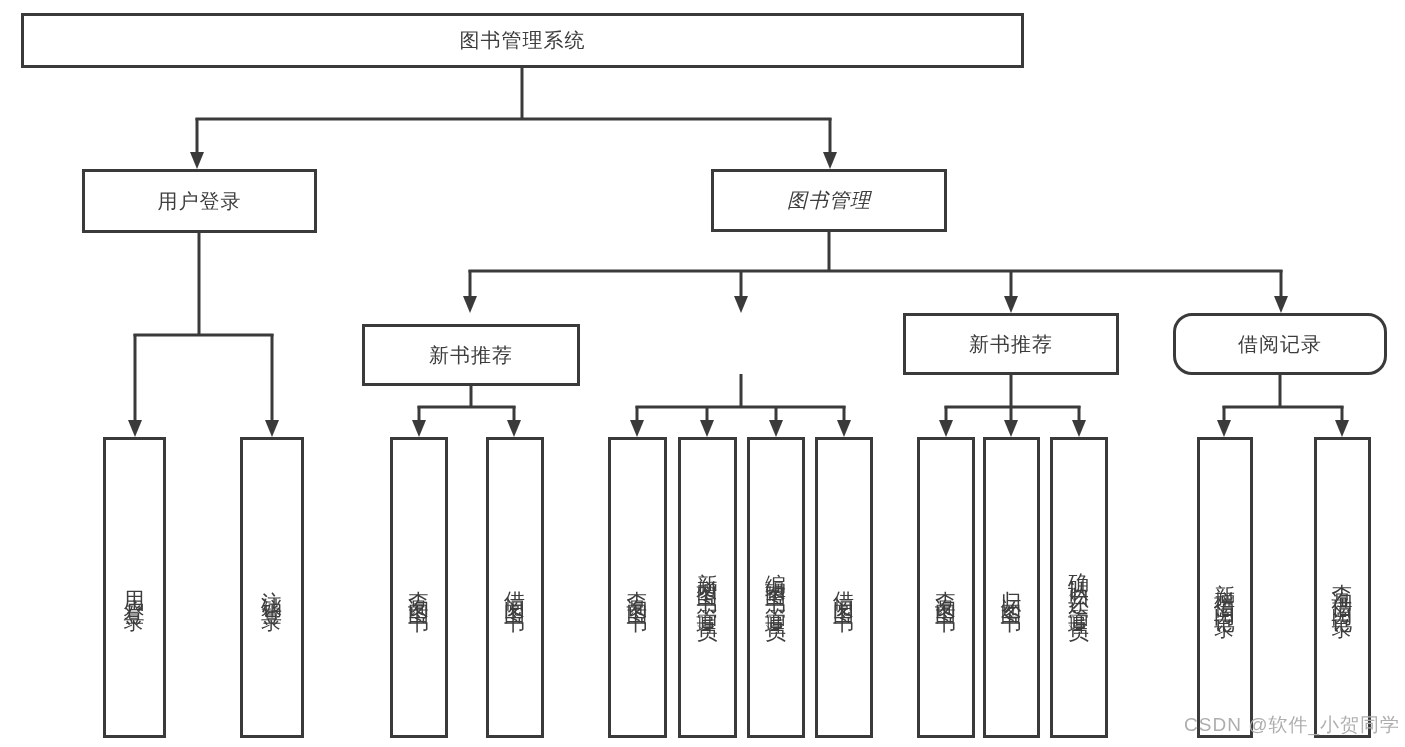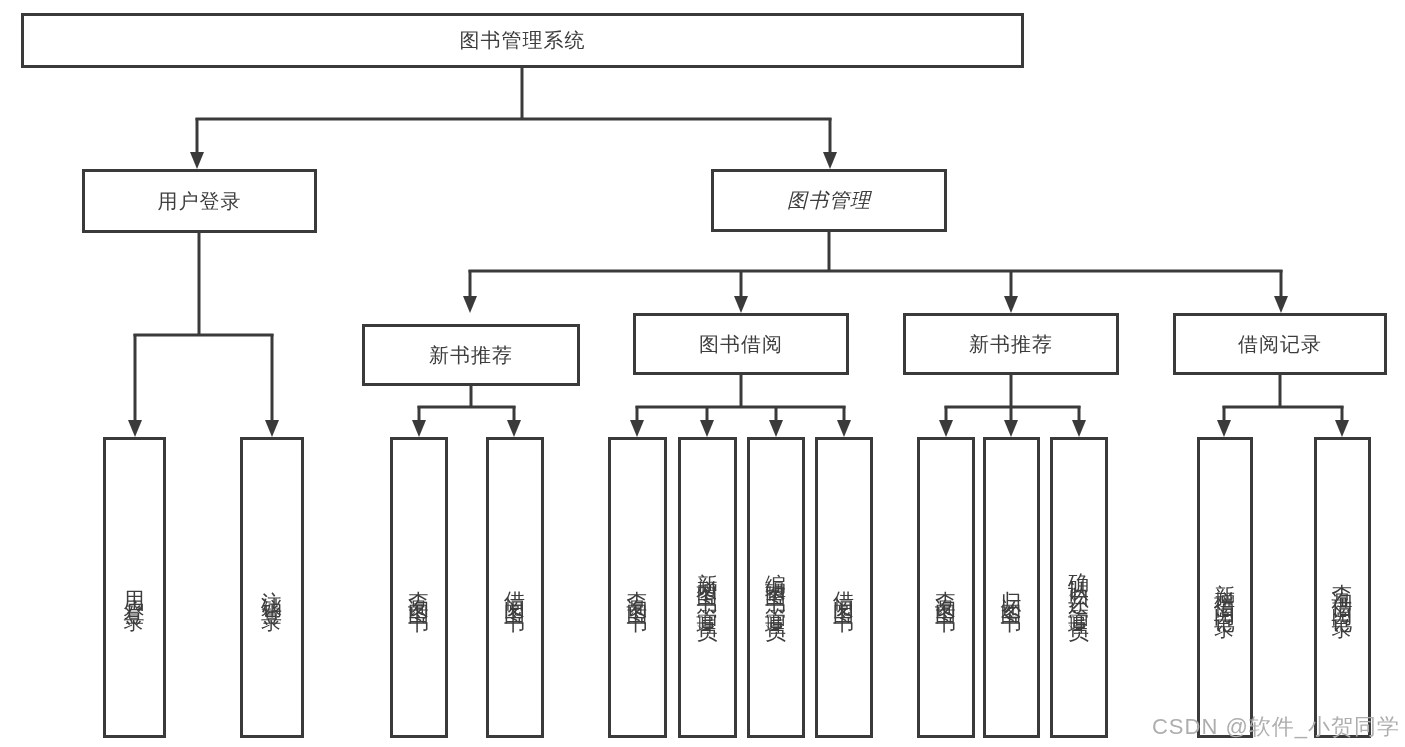--- a/index.html
+++ b/index.html
@@ -43,21 +43,21 @@
     font-size: 21px;
     letter-spacing: 7px;
     color: #3d3d3d;
     line-height: 1;
   }
   #watermark {
     position: absolute;
     top: 712px;
     right: 5px;
     z-index: 5;
-    font-size: 22px;
+    font-size: 19px;
     color: #aeaeae;
     letter-spacing: 1px;
     white-space: nowrap;
   }
 </style>
 </head>
 <body>
 
 <div id="stage">
 
@@ -137,27 +137,24 @@
   <div class="node" style="left:82px; top:169px; width:235px; height:64px;">
     <span class="hlabel">用户登录</span>
   </div>
   <div class="node" style="left:711px; top:169px; width:236px; height:63px;font-style:italic;">
     <span class="hlabel">图书管理</span>
   </div>
 
   <div class="node" style="left:362px; top:313px; width:218px; height:62px;margin-top:11px;">
     <span class="hlabel">新书推荐</span>
   </div>
-  <div class="node" style="left:633px; top:313px; width:216px; height:62px;">
-    <span class="hlabel">图书借阅</span>
-  </div>
   <div class="node" style="left:903px; top:313px; width:216px; height:62px;">
     <span class="hlabel">新书推荐</span>
   </div>
-  <div class="node" style="left:1173px; top:313px; width:214px; height:62px;">
+  <div class="node" style="left:1173px; top:313px; width:214px; height:62px;border-radius:19px;">
     <span class="hlabel">借阅记录</span>
   </div>
 
   <div class="node" style="left:103px; top:437px; width:63px; height:301px;">
     <span class="vtext">用户登录</span>
   </div>
   <div class="node" style="left:240px; top:437px; width:64px; height:301px;">
     <span class="vtext">注销登录</span>
   </div>
 

